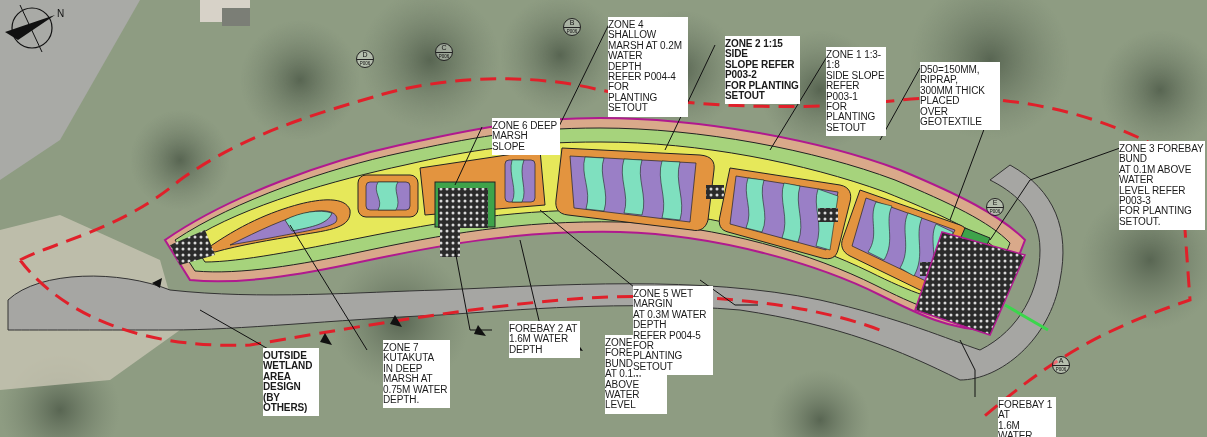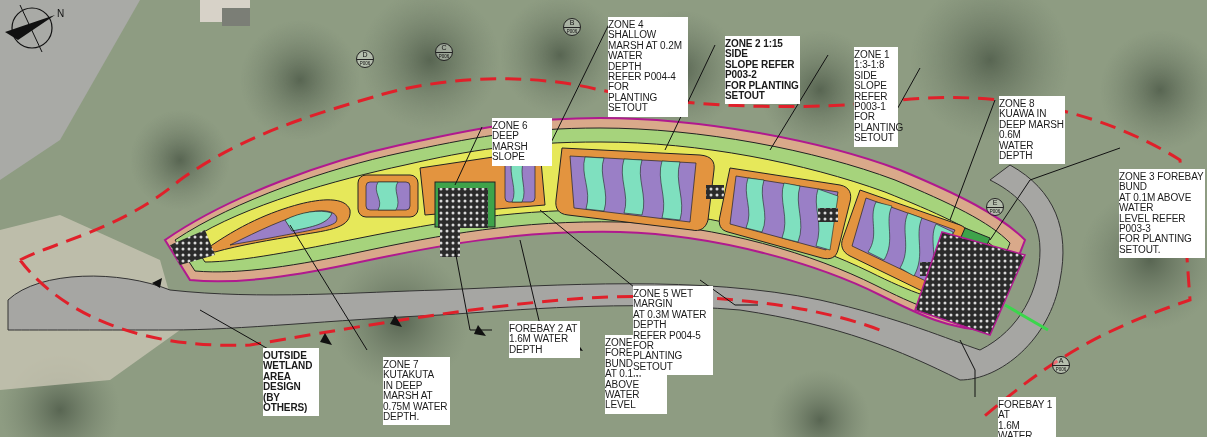--- a/index.html
+++ b/index.html
@@ -162,38 +162,38 @@
 
 <div class="label" style="left:608px;top:17px;width:80px;">ZONE 4 SHALLOW
 MARSH AT 0.2m WATER
 DEPTH
 REFER P004-4 FOR
 PLANTING SETOUT</div>
 <div class="label" style="left:725px;top:36px;width:75px;font-weight:bold;">ZONE 2 1:15 SIDE
 SLOPE REFER P003-2
 FOR PLANTING
 SETOUT</div>
-<div class="label" style="left:854px;top:47px;width:44px;">ZONE 1 1:3-1:8
+<div class="label" style="left:826px;top:47px;width:60px;">ZONE 1 1:3-1:8
 SIDE SLOPE
 REFER P003-1
 FOR PLANTING
 SETOUT</div>
-<div class="label" style="left:999px;top:96px;width:66px;">ZONE 8 KUAWA IN
-DEEP MARSH 0.6m
-WATER DEPTH</div>
-<div class="label" style="left:1119px;top:141px;width:86px;margin-top:28px;">ZONE 3 FOREBAY BUND
+<div class="label" style="left:920px;top:62px;width:80px;">D50=150mm, RIPRAP,
+300mm THICK PLACED
+OVER GEOTEXTILE</div>
+<div class="label" style="left:1119px;top:141px;width:86px;">ZONE 3 FOREBAY BUND
 AT 0.1m ABOVE WATER
 LEVEL REFER P003-3
 FOR PLANTING SETOUT.</div>
-<div class="label" style="left:492px;top:118px;width:60px;">ZONE 6 DEEP
+<div class="label" style="left:492px;top:118px;width:68px;">ZONE 6 DEEP
 MARSH SLOPE</div>
 <div class="label" style="left:263px;top:348px;width:56px;font-weight:bold;">OUTSIDE WETLAND
 AREA DESIGN (BY
 OTHERS)</div>
-<div class="label" style="left:383px;top:340px;width:67px;margin-top:17px;">ZONE 7 KUTAKUTA
+<div class="label" style="left:383px;top:340px;width:67px;">ZONE 7 KUTAKUTA
 IN DEEP MARSH AT
 0.75m WATER
 DEPTH.</div>
 <div class="label" style="left:509px;top:321px;width:71px;">FOREBAY 2 AT
 1.6m WATER
 DEPTH</div>
 <div class="label" style="left:605px;top:335px;width:62px;">ZONE 3
 FOREBAY BUND
 AT 0.1m ABOVE
 WATER LEVEL</div>

